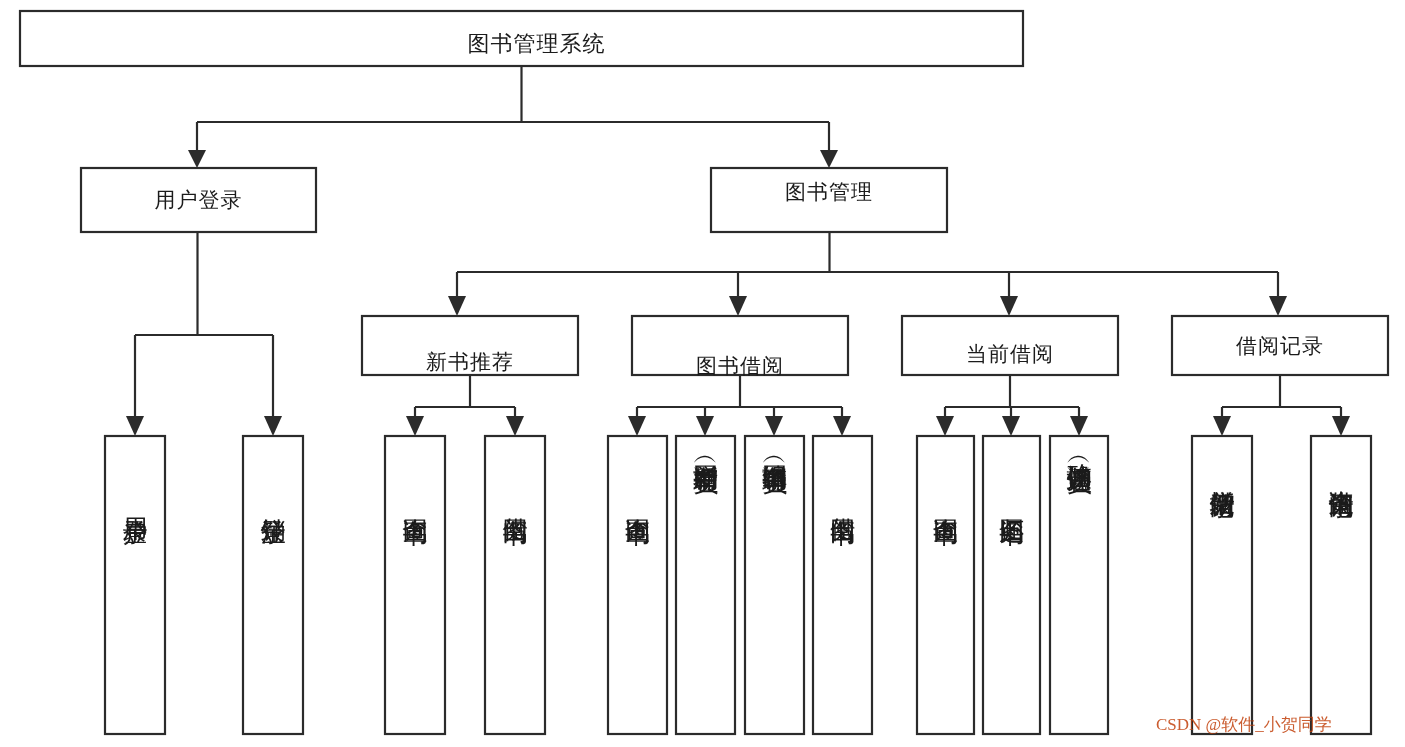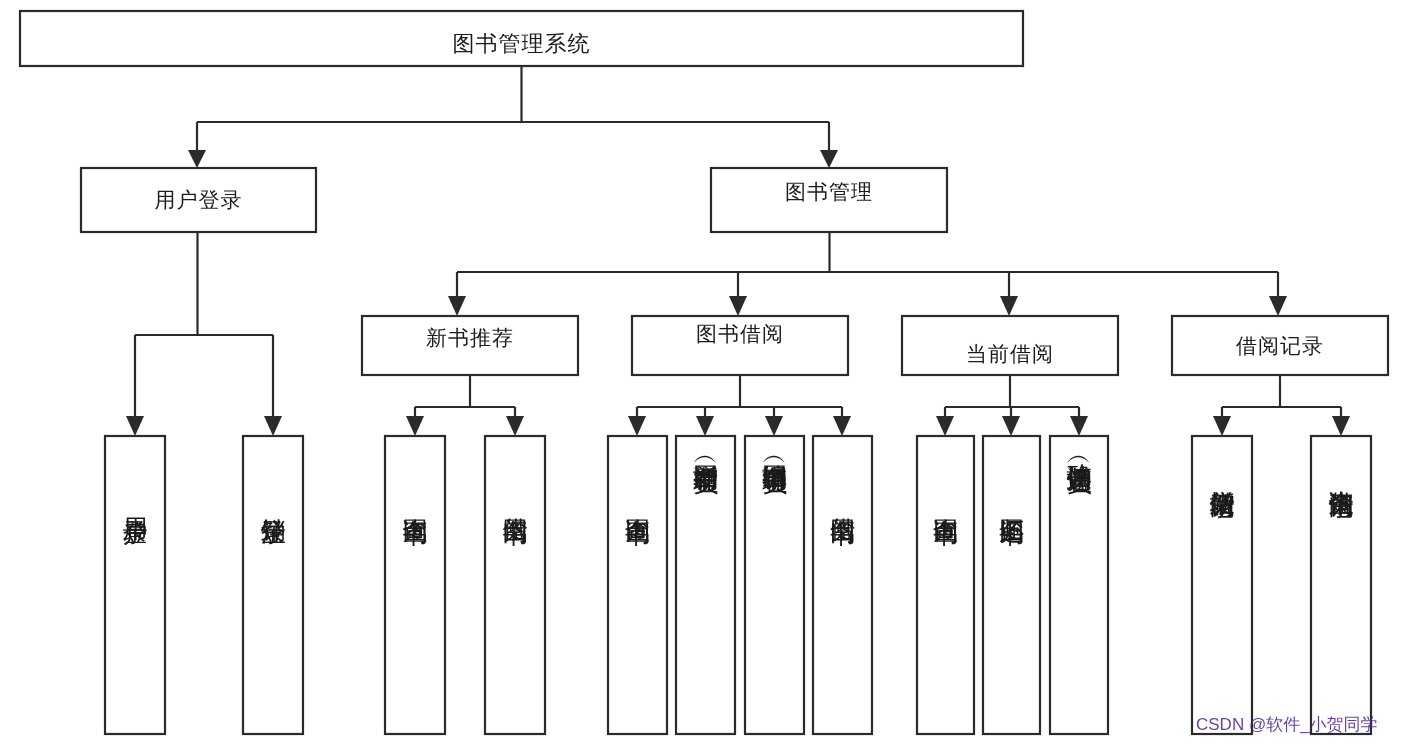--- a/index.html
+++ b/index.html
@@ -71,25 +71,25 @@
     font-size: 21px;
     color: #1b1b1b;
     white-space: nowrap;
     letter-spacing: 1px;
   }
   .root-label-text {
     font-size: 22px;
   }
   #watermark {
     position: absolute;
-    left: 1196px;
+    left: 1156px;
     top: 713px;
-    font-family: Liberation Sans, sans-serif;
+    font-family: Liberation Serif, serif;
     font-size: 17px;
-    color: #4c1d95;
+    color: #c2410c;
     white-space: nowrap;
     opacity: 0.85;
   }
 </style>
 </head>
 <body>
 
 <div id="diagram-root">
 
   <svg id="tree-svg" viewBox="0 0 1405 747">
@@ -188,33 +188,33 @@
     <rect class="node-box" x="813" y="436" width="59" height="298"></rect>
 
     <rect class="node-box" x="917" y="436" width="57" height="298"></rect>
     <rect class="node-box" x="983" y="436" width="57" height="298"></rect>
     <rect class="node-box" x="1050" y="436" width="58" height="298"></rect>
 
     <rect class="node-box" x="1192" y="436" width="60" height="298"></rect>
     <rect class="node-box" x="1311" y="436" width="60" height="298"></rect>
   </svg>
 
-  <div class="hlabel-wrap" style="left:20px; top:11px; width:1003px; height:66px;">
+  <div class="hlabel-wrap" style="left:35px; top:11px; width:1003px; height:66px;">
     <span class="hlabel-text root-label-text">图书管理系统</span>
   </div>
   <div class="hlabel-wrap" style="left:81px; top:168px; width:235px; height:64px;">
     <span class="hlabel-text">用户登录</span>
   </div>
   <div class="hlabel-wrap" style="left:711px; top:168px; width:236px; height:48px;">
     <span class="hlabel-text">图书管理</span>
   </div>
-  <div class="hlabel-wrap" style="left:362px; top:308px; width:216px; height:59px;">
+  <div class="hlabel-wrap" style="left:362px; top:332px; width:216px; height:59px;">
     <span class="hlabel-text">新书推荐</span>
   </div>
-  <div class="hlabel-wrap" style="left:632px; top:304px; width:216px; height:59px;">
+  <div class="hlabel-wrap" style="left:632px; top:336px; width:216px; height:59px;">
     <span class="hlabel-text">图书借阅</span>
   </div>
   <div class="hlabel-wrap" style="left:902px; top:316px; width:216px; height:76px;">
     <span class="hlabel-text">当前借阅</span>
   </div>
   <div class="hlabel-wrap" style="left:1172px; top:316px; width:216px; height:59px;align-items:center;">
     <span class="hlabel-text">借阅记录</span>
   </div>
 
   <div class="vlabel-wrap" style="left:105px; top:436px; width:60px; height:298px; padding-top:62px;">

